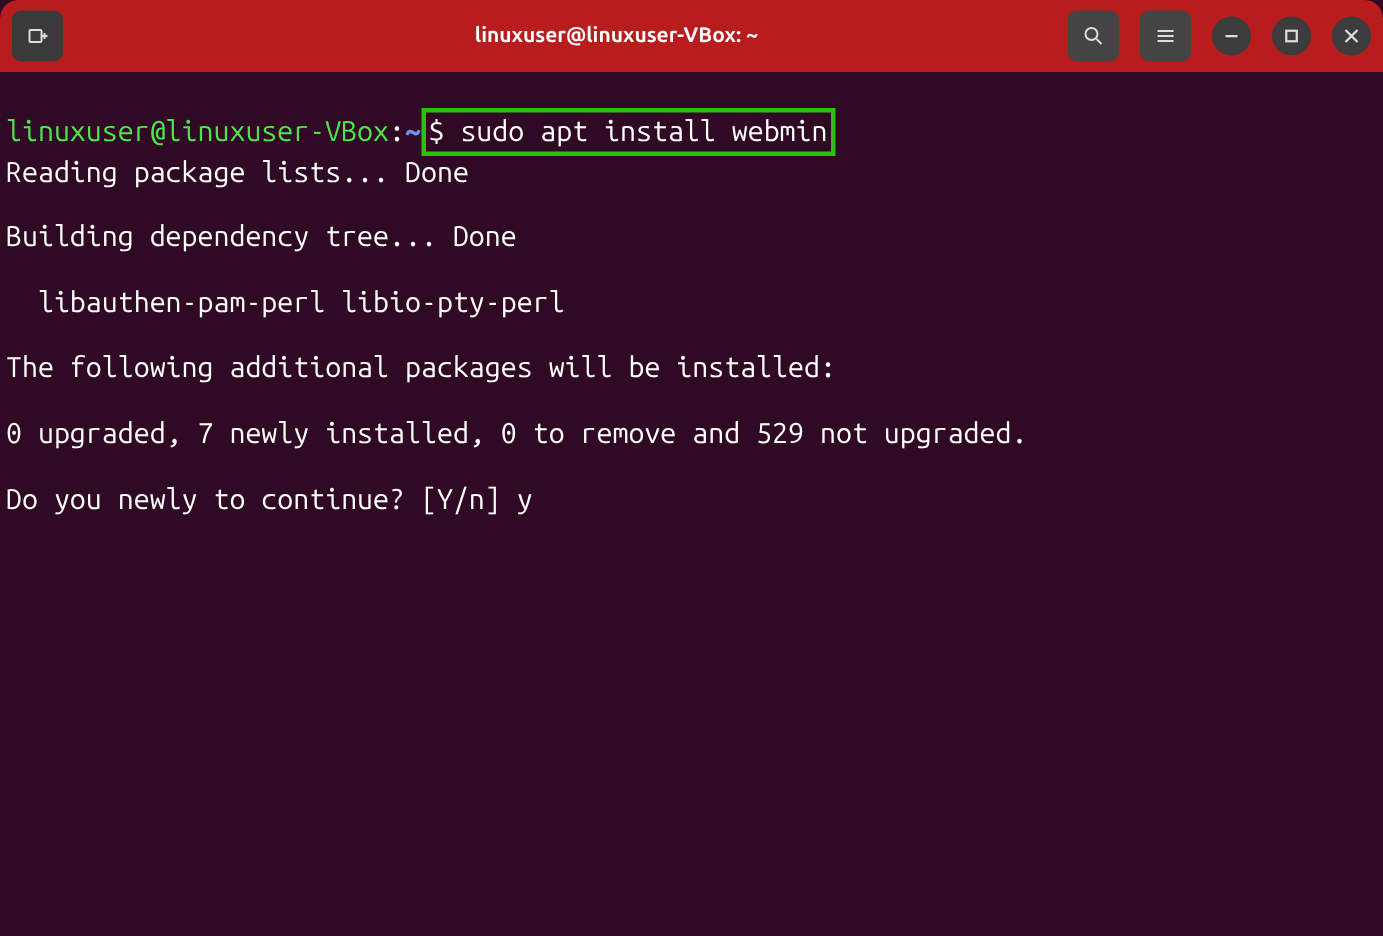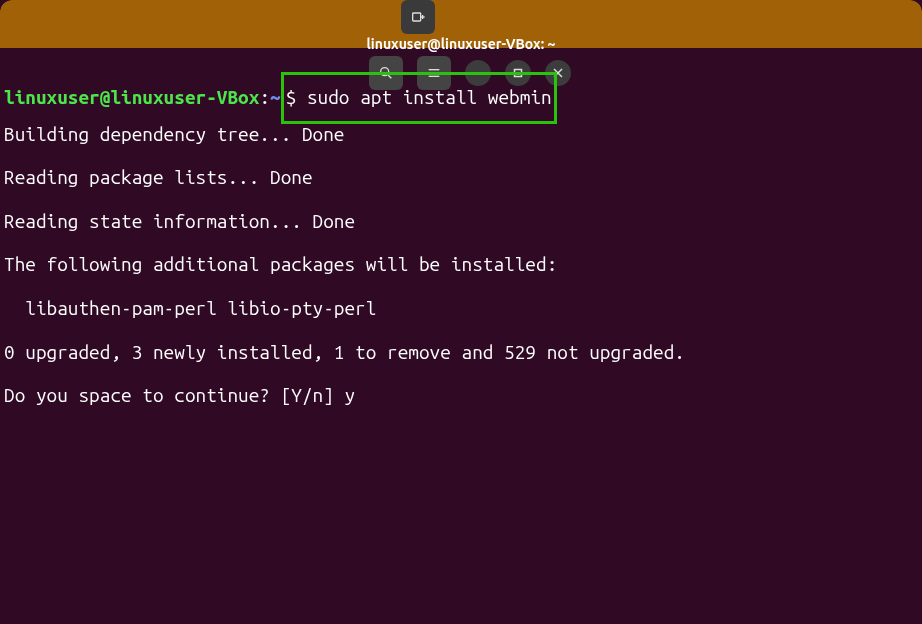--- a/index.html
+++ b/index.html
@@ -12,27 +12,26 @@
       height: 624px;
       background: #300a24;
       font-family: 'Ubuntu Mono', 'DejaVu Sans Mono', 'Consolas', monospace;
       font-size: 19px;
       line-height: 21.8px;
       overflow: hidden;
       border-radius: 12px;
     }
     .titlebar {
       height: 48px;
-      background: #a16207;
+      background: #b91c1c;
       display: flex;
       align-items: center;
       padding: 0 8px;
       border-top-left-radius: 12px;
       border-top-right-radius: 12px;
-      flex-direction: column;
     }
     .titlebar-left {
       display: flex;
       align-items: center;
       width: 120px;
     }
     .titlebar-center {
       flex: 1;
       text-align: center;
       color: #ffffff;
@@ -79,32 +78,32 @@
       height: 10px;
     }
     .terminal {
       padding: 2px 4px;
       color: #ffffff;
       white-space: pre-wrap;
       word-break: break-all;
     }
     .prompt-user {
       color: #4ce64c;
-      font-weight: bold;
+      font-weight: normal;
     }
     .prompt-colon {
       color: #ffffff;
     }
     .prompt-path {
       color: #6e8eea;
       font-weight: bold;
     }
     .highlight-box {
       border: 3px solid #2bc20e;
-      padding: 12px 2px;
+      padding: 2px 2px;
       display: inline-block;
     }
     .output-line {
       color: #ffffff;
     }
   </style>
 </head>
 <body>
 
 <div class="titlebar">
@@ -146,27 +145,26 @@
       <svg viewBox="0 0 10 10" stroke="currentColor" stroke-width="1.5">
         <line x1="1" y1="1" x2="9" y2="9"></line>
         <line x1="9" y1="1" x2="1" y2="9"></line>
       </svg>
     </div>
   </div>
 </div>
 
 <div class="terminal">
 <span class="prompt-user">linuxuser@linuxuser-VBox</span><span class="prompt-colon">:</span><span class="prompt-path">~</span><span class="highlight-box"><span>$ </span><span>sudo apt install webmin</span></span>
+<div class="output-line">Reading package lists... Done</div>
 <div class="output-line">Building dependency tree... Done</div>
-<div class="output-line">Reading package lists... Done</div>
-<div class="output-line">Reading state information... Done</div>
+<div class="output-line">  libauthen-pam-perl libio-pty-perl</div>
 <div class="output-line">The following additional packages will be installed:</div>
-<div class="output-line">  libauthen-pam-perl libio-pty-perl</div>
-<div class="output-line">0 upgraded, 3 newly installed, 1 to remove and 529 not upgraded.</div>
-<div class="output-line">Do you space to continue? [Y/n] y</div>
+<div class="output-line">0 upgraded, 7 newly installed, 0 to remove and 529 not upgraded.</div>
+<div class="output-line">Do you newly to continue? [Y/n] y</div>
 
 
 
 
 
 
 
 
 
 

